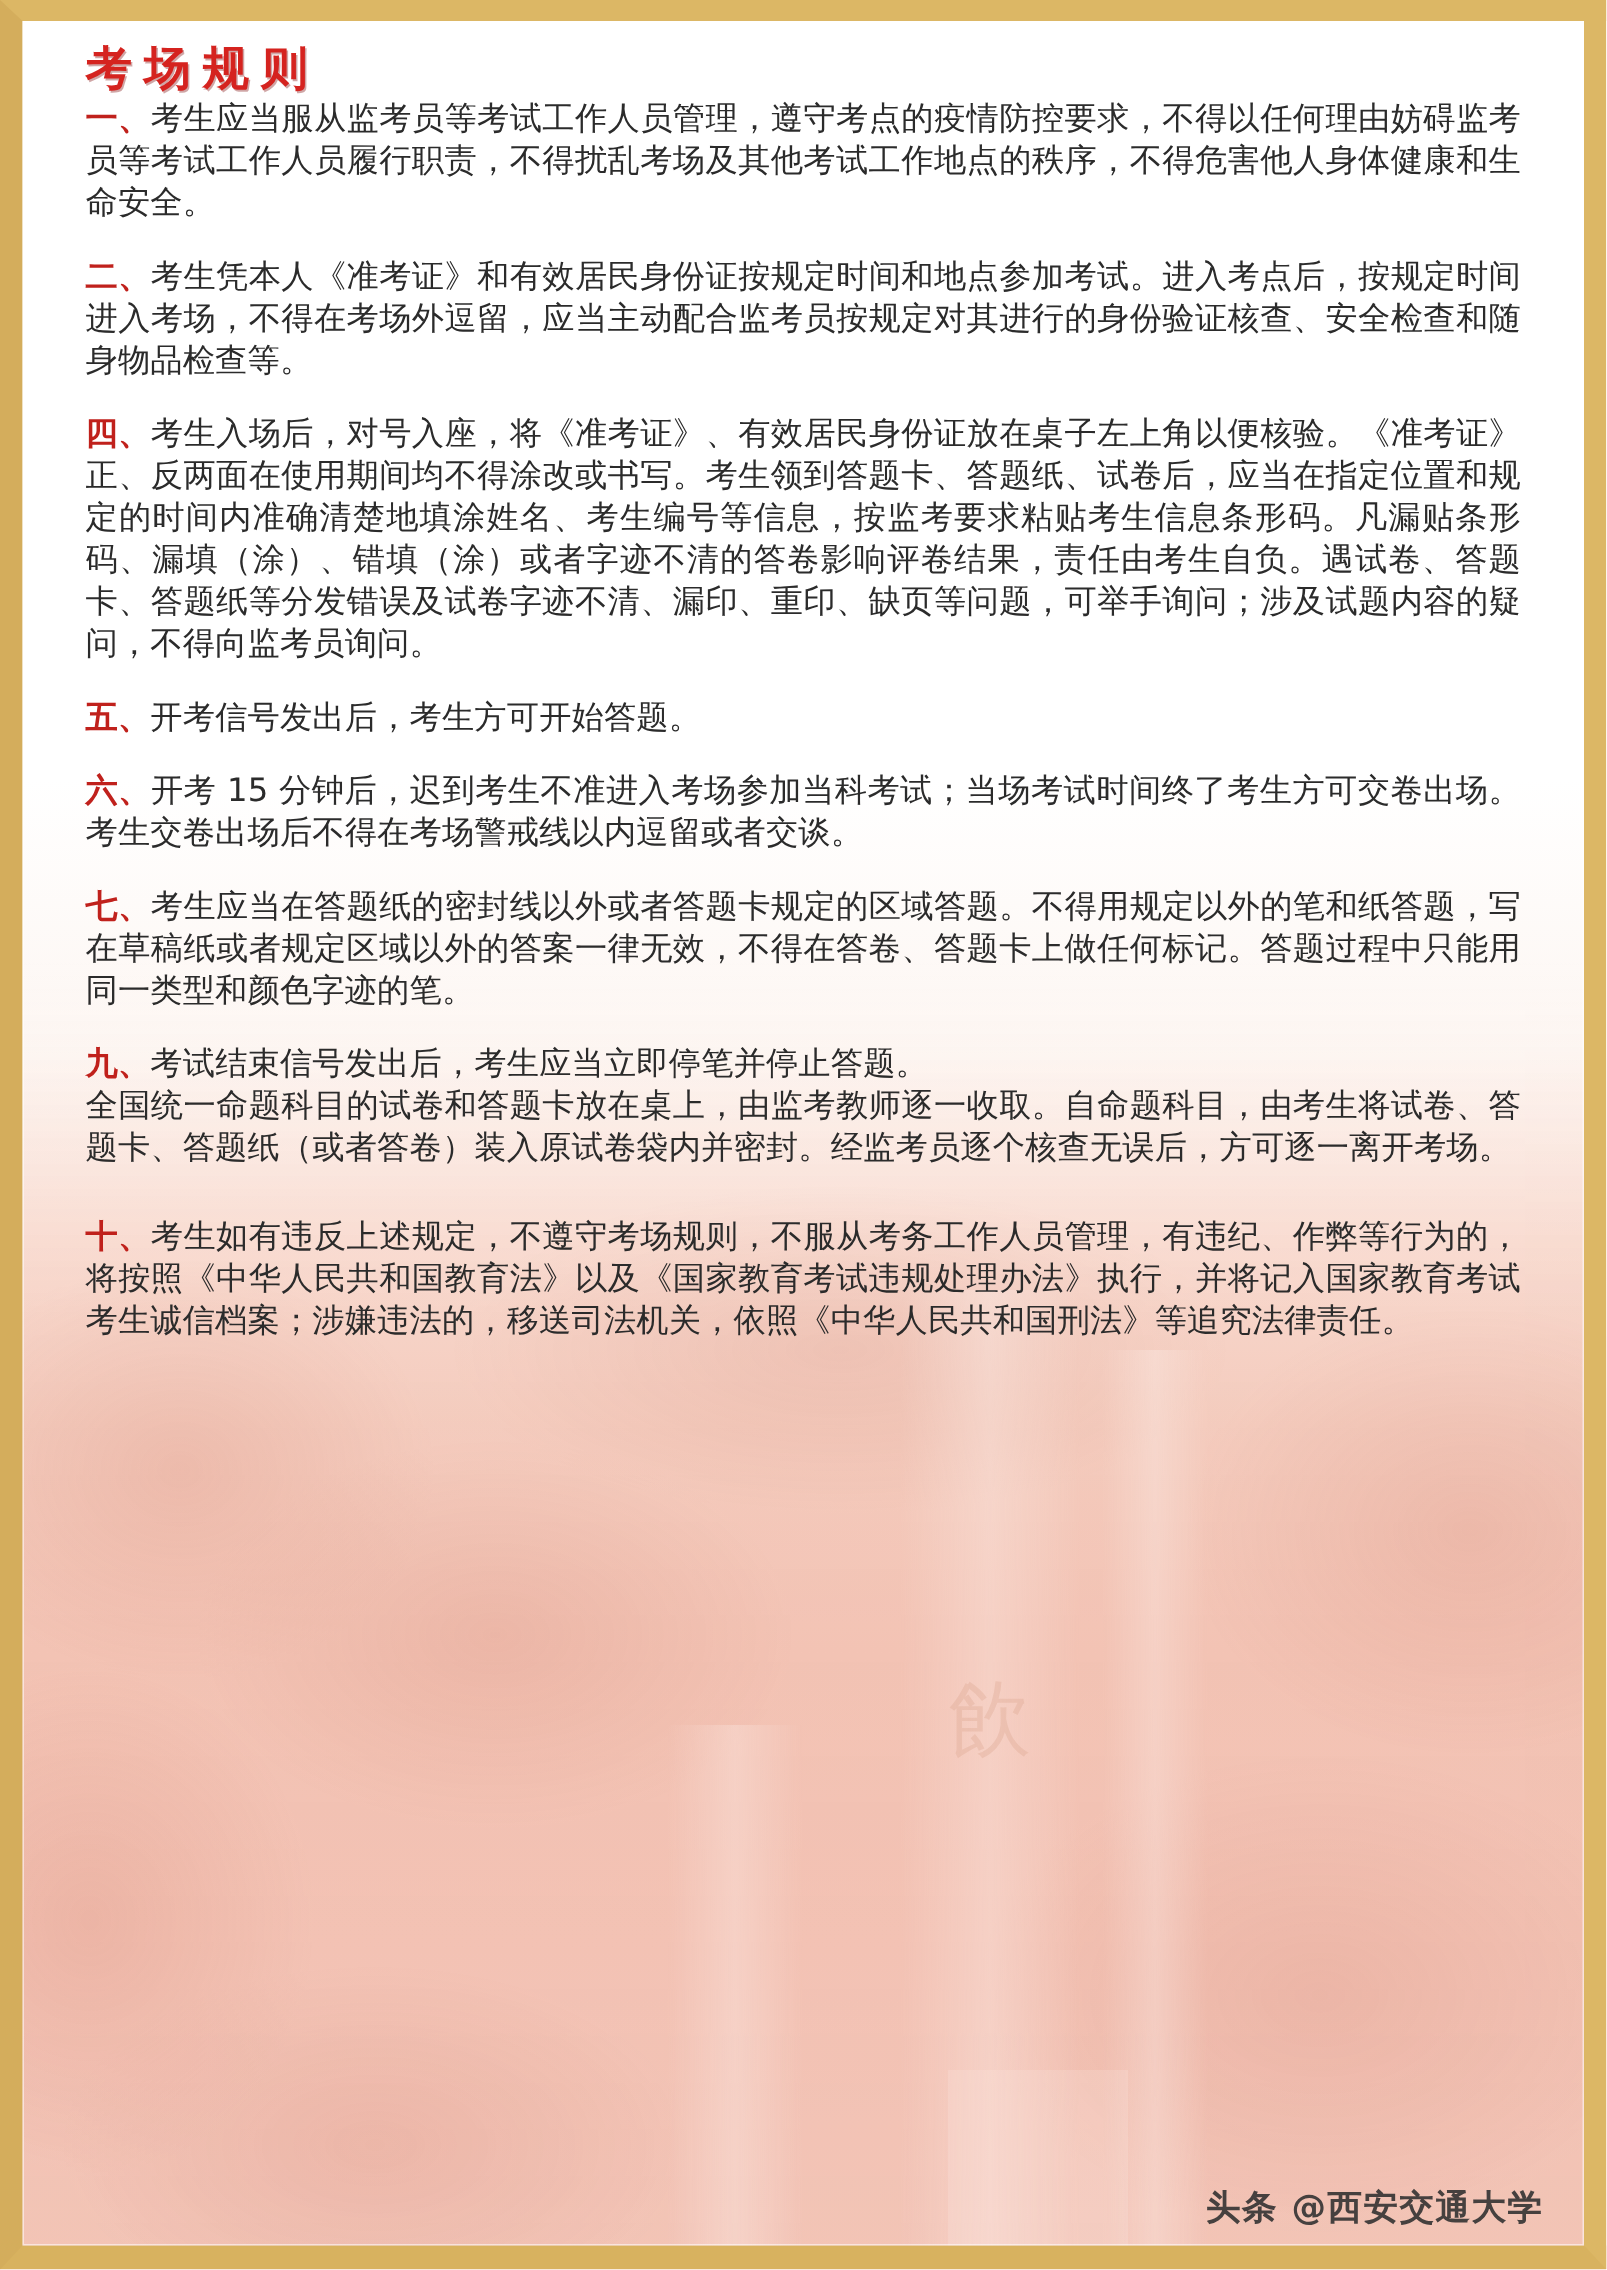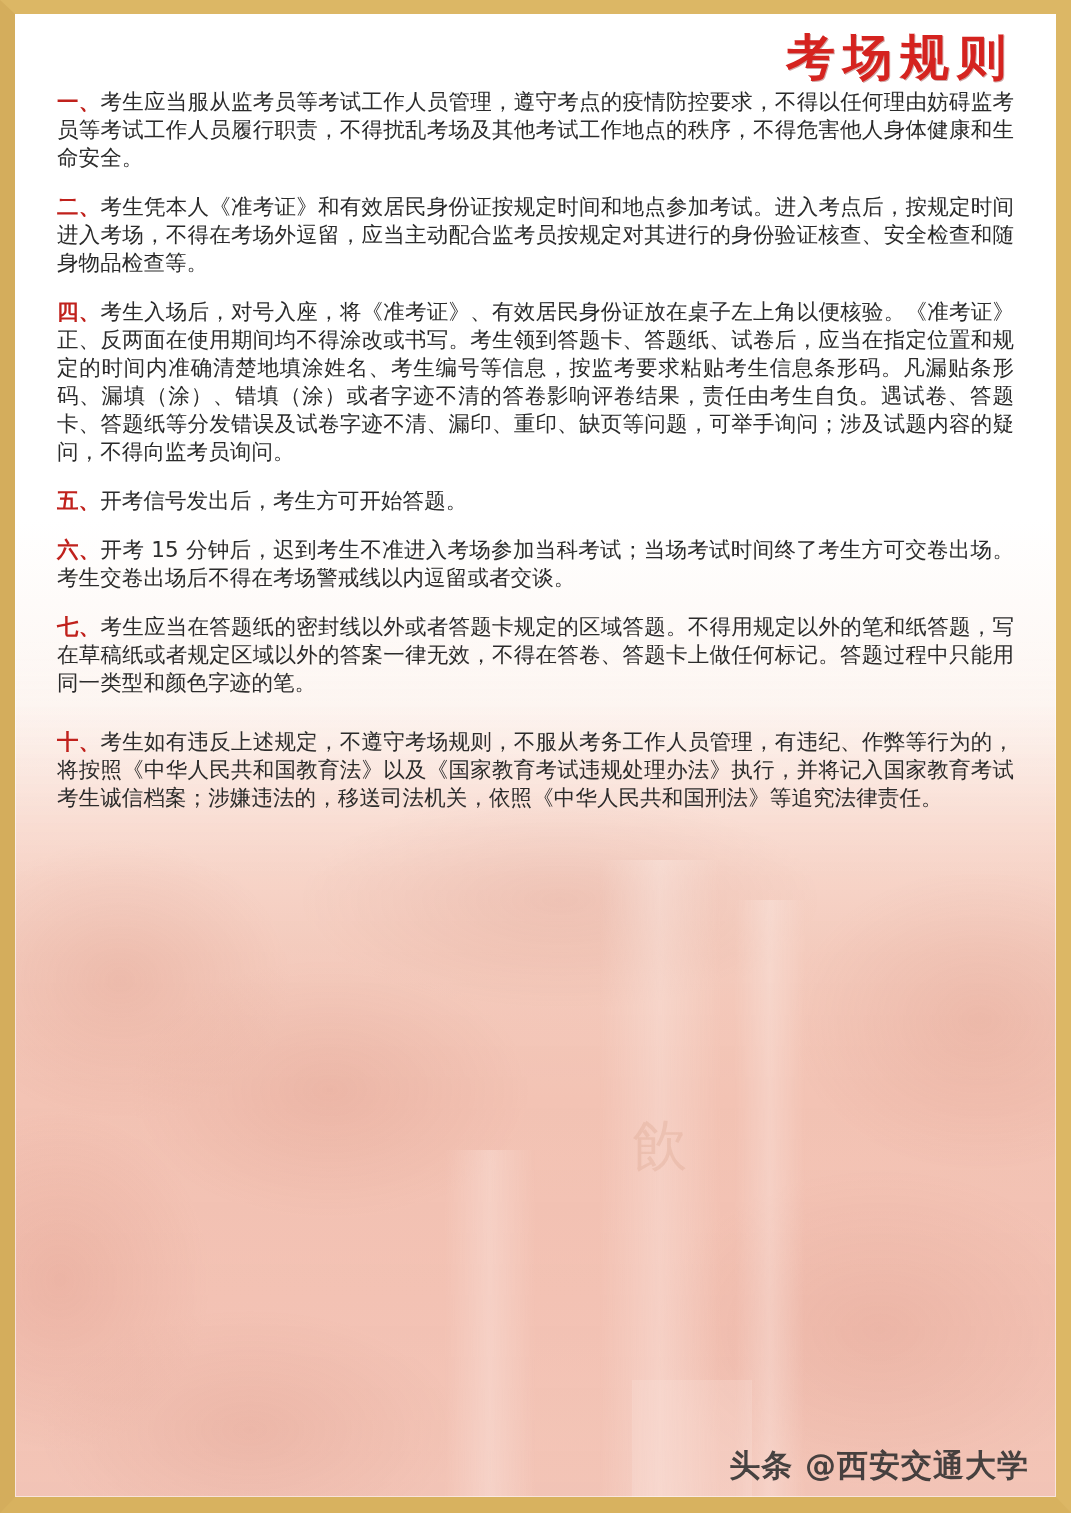--- a/index.html
+++ b/index.html
@@ -66,23 +66,23 @@
   }
 
   #content {
     position: relative;
     z-index: 3;
     padding: 0 57px 0 57px;
     box-sizing: border-box;
   }
 
   #title {
-    text-align: right;
+    text-align: left;
     color: #d5231f;
-    font-size: 49px;
+    font-size: 31px;
     font-weight: bold;
     letter-spacing: 8px;
     margin: 27px 0 0 0;
     padding: 0;
     text-shadow: 1px 1px 0 rgba(120,0,0,.35);
     line-height: 1.25;
   }
 
   .rule {
     margin: 0;
@@ -103,21 +103,21 @@
     color: #c0211c;
     font-weight: bold;
   }
 
   #watermark {
     position: absolute;
     right: 42px;
     bottom: 26px;
     z-index: 4;
     color: #2f2f2f;
-    font-size: 31px;
+    font-size: 23px;
     font-weight: bold;
     letter-spacing: 1px;
     opacity: .88;
   }
 </style>
 </head>
 <body>
 
 <div id="poster">
 
@@ -187,20 +187,24 @@
 
     <div class="rule-block">
       <p class="rule"><span class="num">六</span><span class="num">、</span><span>开考 15 分钟后，迟到考生不准进入考场参加当科考试；当场考试时间终了考生方可交卷出场。考生交卷出场后不得在考场警戒线以内逗留或者交谈。</span></p>
     </div>
 
     <div class="rule-block">
       <p class="rule"><span class="num">七</span><span class="num">、</span><span>考生应当在答题纸的密封线以外或者答题卡规定的区域答题。不得用规定以外的笔和纸答题，写在草稿纸或者规定区域以外的答案一律无效，不得在答卷、答题卡上做任何标记。答题过程中只能用同一类型和颜色字迹的笔。</span></p>
     </div>
 
 
+    <div class="rule-block">
+      <p class="rule"><span class="num">九</span><span class="num">、</span><span>考试结束信号发出后，考生应当立即停笔并停止答题。</span></p>
+      <p class="rule">全国统一命题科目的试卷和答题卡放在桌上，由监考教师逐一收取。自命题科目，由考生将试卷、答题卡、答题纸（或者答卷）装入原试卷袋内并密封。经监考员逐个核查无误后，方可逐一离开考场。</p>
+    </div>
 
     <div class="rule-block tight">
       <p class="rule"><span class="num">十</span><span class="num">、</span><span>考生如有违反上述规定，不遵守考场规则，不服从考务工作人员管理，有违纪、作弊等行为的，将按照《中华人民共和国教育法》以及《国家教育考试违规处理办法》执行，并将记入国家教育考试考生诚信档案；涉嫌违法的，移送司法机关，依照《中华人民共和国刑法》等追究法律责任。</span></p>
     </div>
 
   </div>
 
   <div id="watermark">头条 @西安交通大学</div>
 
   <div id="frame"></div>

